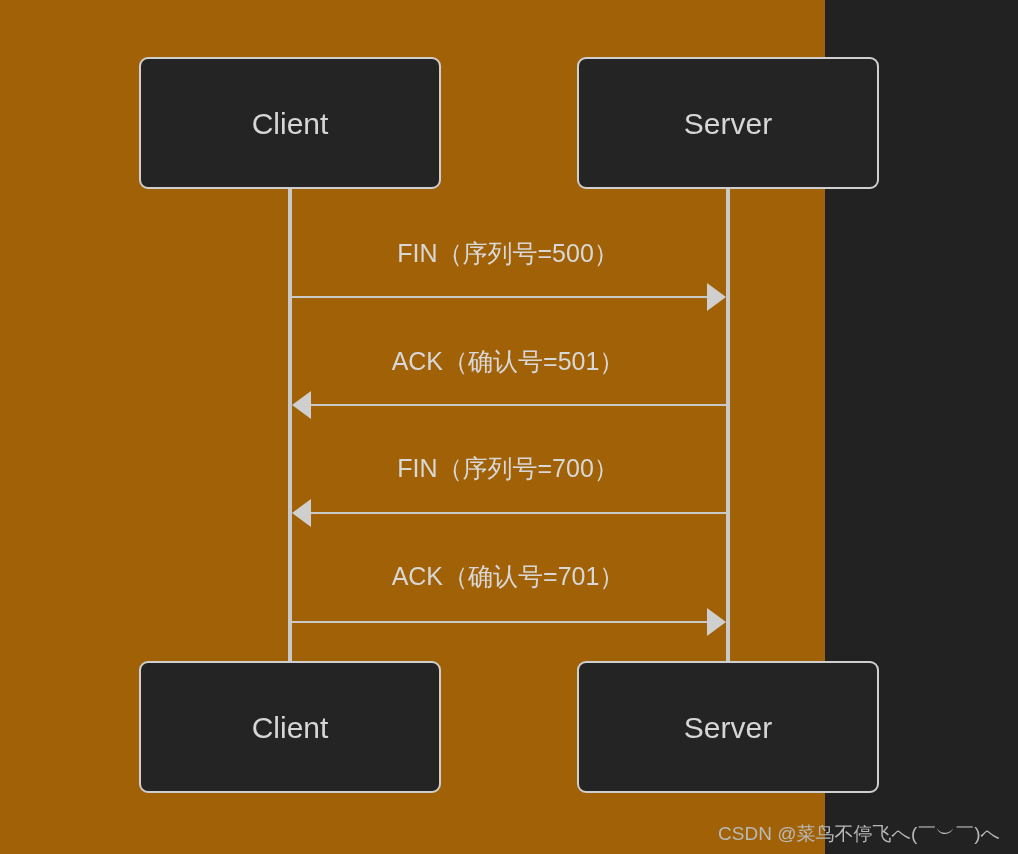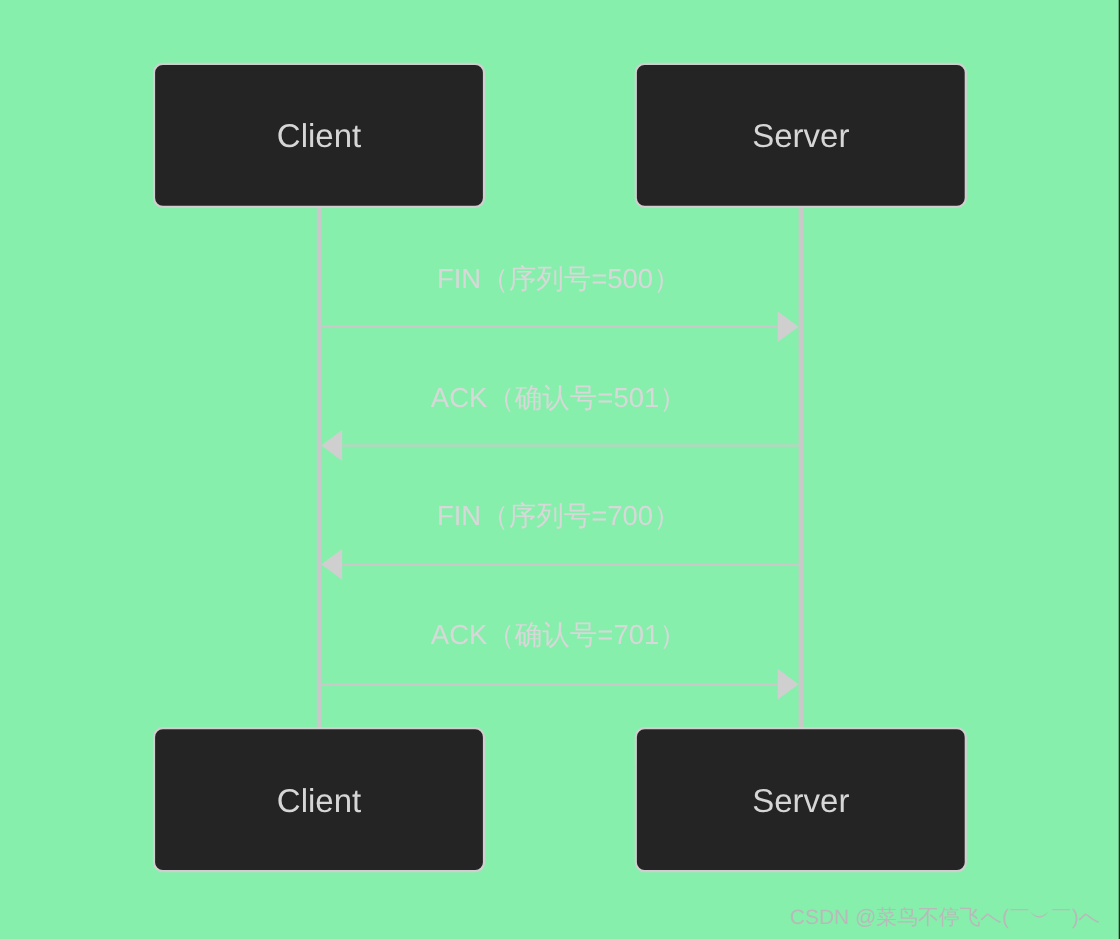--- a/index.html
+++ b/index.html
@@ -9,23 +9,23 @@
   }
   body {
     width: 1018px;
     height: 854px;
     overflow: hidden;
     font-family: "Liberation Sans", "DejaVu Sans", sans-serif;
     -webkit-font-smoothing: antialiased;
   }
   #diagram-root {
     position: relative;
-    width: 1017px;
+    width: 825px;
     height: 854px;
-    background: #86efac;
+    background: #a16207;
   }
   svg#seq-svg {
     position: absolute;
     left: 0;
     top: 0;
     width: 1018px;
     height: 854px;
     display: block;
   }
   .participant-box {

